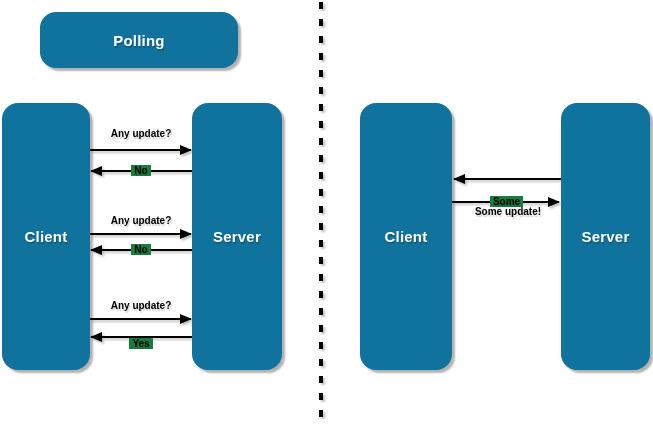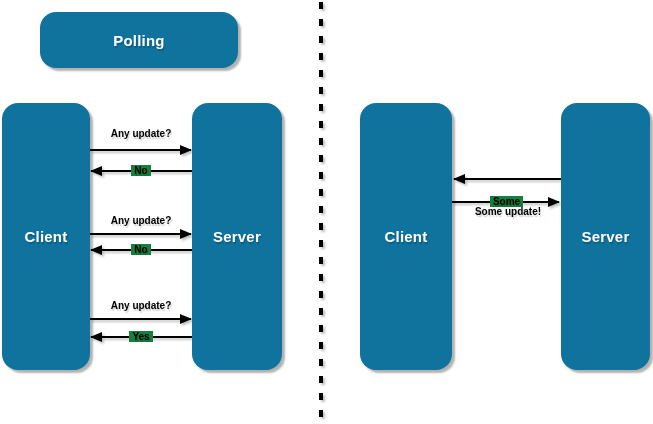--- a/index.html
+++ b/index.html
@@ -115,21 +115,21 @@
   <div class="msg" style="left:90px; top:213px; width:102px;">
     <span>Any update?</span>
   </div>
   <div class="msg" style="left:90px; top:242px; width:102px;">
     <span class="pill">No</span>
   </div>
 
   <div class="msg" style="left:90px; top:298px; width:102px;">
     <span>Any update?</span>
   </div>
-  <div class="msg" style="left:90px; top:329px; width:102px;text-align:center;">
+  <div class="msg" style="left:90px; top:336px; width:102px;text-align:center;">
     <span class="pill">Yes</span>
   </div>
 
   <div class="msg" style="left:452px; top:158px; width:112px;margin-top:46px;">
     <span>Some update!</span>
   </div>
   <div class="msg" style="left:452px; top:194px; width:109px;">
     <span class="pill">Some</span>
   </div>
 

